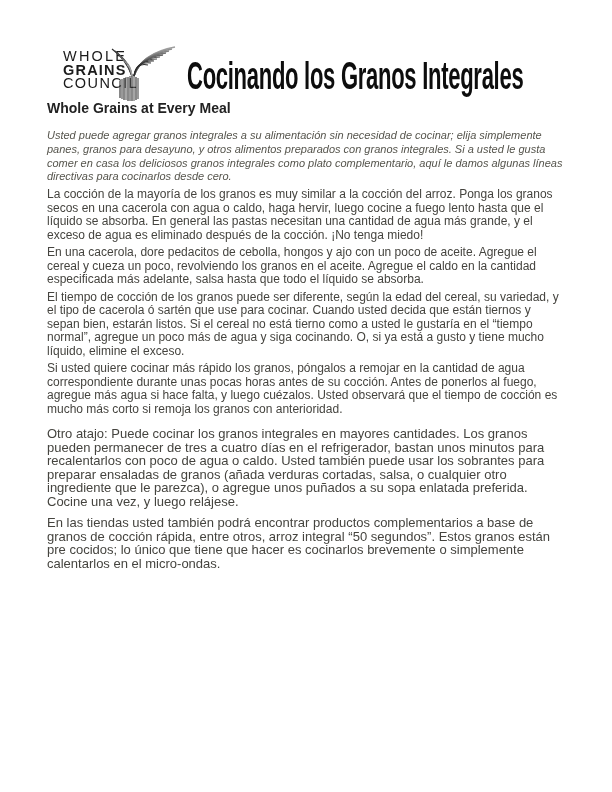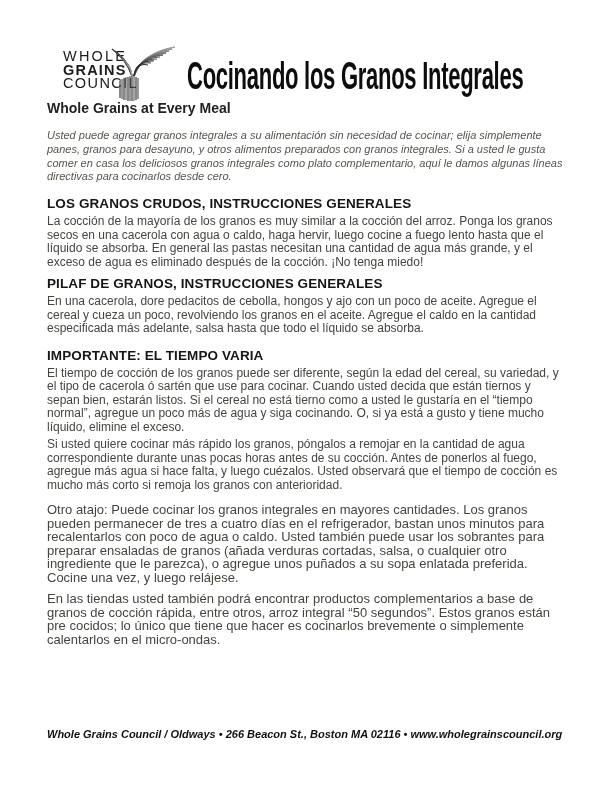--- a/index.html
+++ b/index.html
@@ -99,30 +99,26 @@
       <path d="M27,32 V53" stroke="#565656" stroke-width="1.2"></path>
     </svg>
     <div class="logo-tagline">Whole Grains at Every Meal</div>
   </div>
 
   <div class="doc-title">Cocinando los Granos Integrales</div>
 
   <div class="flow">
     <p class="intro">Usted puede agregar granos integrales a su alimentación sin necesidad de cocinar; elija simplemente panes, granos para desayuno, y otros alimentos preparados con granos integrales. Si a usted le gusta comer en casa los deliciosos granos integrales como plato complementario, aquí le damos algunas líneas directivas para cocinarlos desde cero.</p>
 
-    <h2 class="sec-h h1">LOS GRANOS CRUDOS, INSTRUCCIONES GENERALES</h2>
     <p class="sec-p">La cocción de la mayoría de los granos es muy similar a la cocción del arroz. Ponga los granos secos en una cacerola con agua o caldo, haga hervir, luego cocine a fuego lento hasta que el líquido se absorba. En general las pastas necesitan una cantidad de agua más grande, y el exceso de agua es eliminado después de la cocción. ¡No tenga miedo!</p>
 
-    <h2 class="sec-h h2">PILAF DE GRANOS, INSTRUCCIONES GENERALES</h2>
     <p class="sec-p">En una cacerola, dore pedacitos de cebolla, hongos y ajo con un poco de aceite. Agregue el cereal y cueza un poco, revolviendo los granos en el aceite. Agregue el caldo en la cantidad especificada más adelante, salsa hasta que todo el líquido se absorba.</p>
 
-    <h2 class="sec-h h3">IMPORTANTE: EL TIEMPO VARIA</h2>
     <p class="sec-p">El tiempo de cocción de los granos puede ser diferente, según la edad del cereal, su variedad, y el tipo de cacerola ó sartén que use para cocinar. Cuando usted decida que están tiernos y sepan bien, estarán listos. Si el cereal no está tierno como a usted le gustaría en el “tiempo normal”, agregue un poco más de agua y siga cocinando. O, si ya está a gusto y tiene mucho líquido, elimine el exceso.</p>
 
     <p class="sec-p">Si usted quiere cocinar más rápido los granos, póngalos a remojar en la cantidad de agua correspondiente durante unas pocas horas antes de su cocción. Antes de ponerlos al fuego, agregue más agua si hace falta, y luego cuézalos.  Usted observará que el tiempo de cocción es mucho más corto si remoja los granos con anterioridad.</p>
 
     <p class="plain-p p5">Otro atajo: Puede cocinar los granos integrales en mayores cantidades. Los granos pueden permanecer de tres a cuatro días en el refrigerador, bastan unos minutos para recalentarlos con poco de agua o caldo. Usted también puede usar los sobrantes para preparar ensaladas de granos (añada verduras cortadas, salsa, o cualquier otro ingrediente que le parezca), o agregue unos puñados a su sopa enlatada preferida. Cocine una vez, y luego relájese.</p>
     <p class="plain-p p6">En las tiendas usted también podrá encontrar productos complementarios a base de granos de cocción rápida, entre otros, arroz integral “50 segundos”. Estos granos están pre cocidos; lo único que tiene que hacer es cocinarlos brevemente o simplemente calentarlos en el micro-ondas.</p>
   </div>
 
-  <div class="footer">Whole Grains Council / Oldways • 266 Beacon St., Boston MA 02116 • www.wholegrainscouncil.org</div>
 
 </div>
 
 </body></html>

